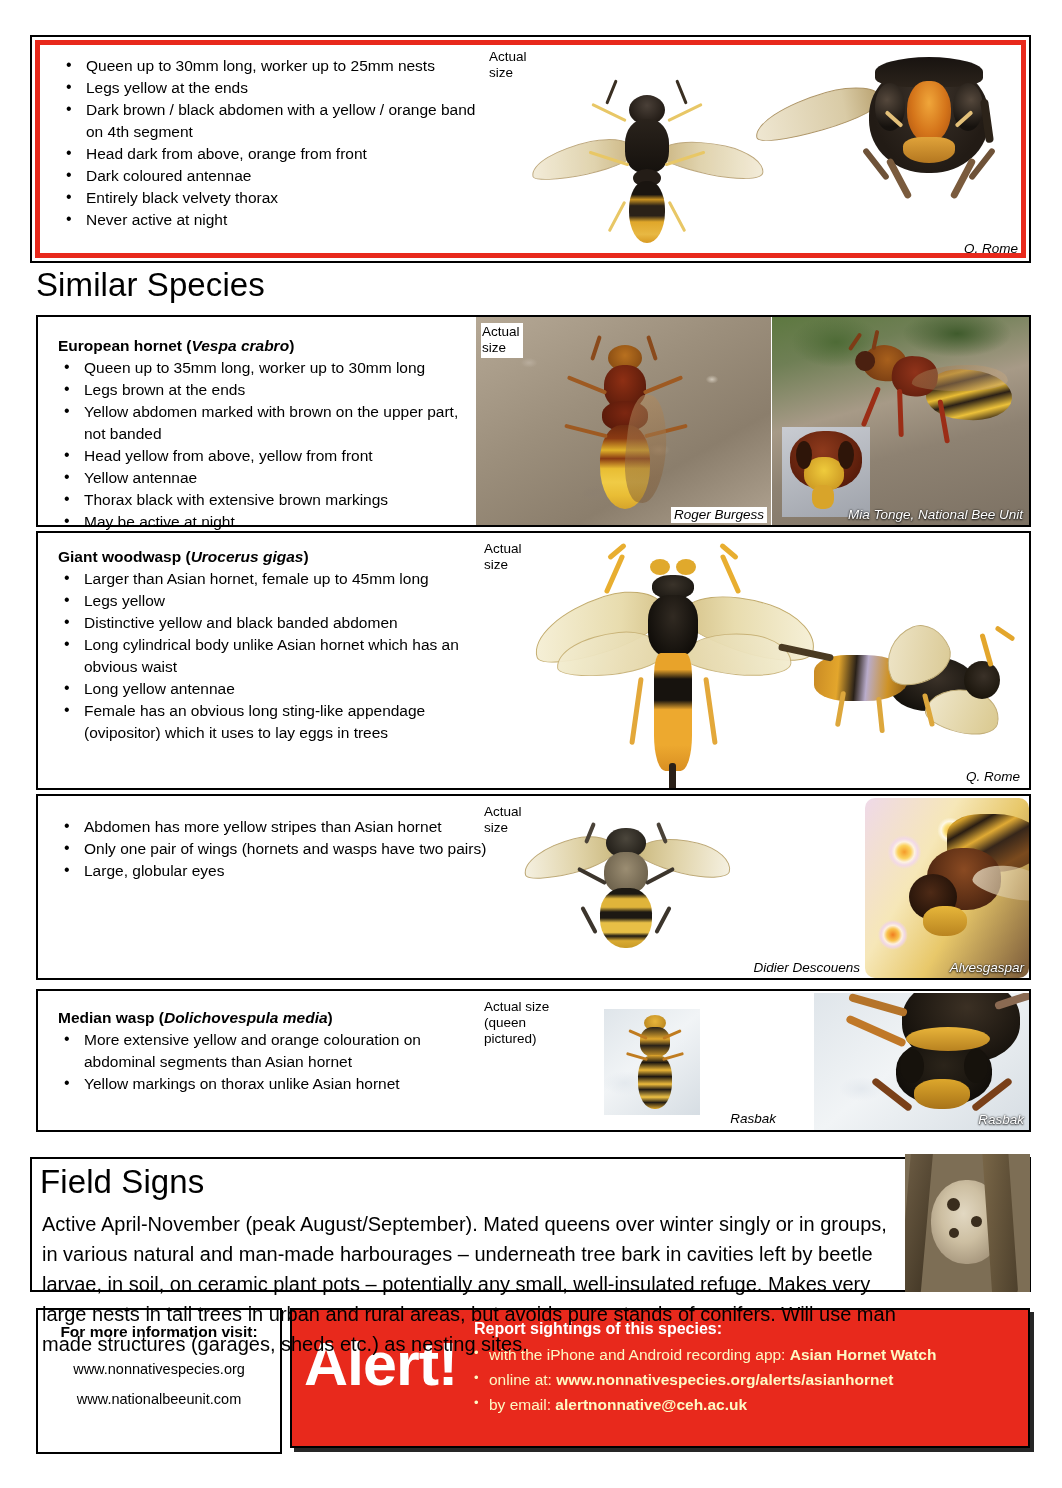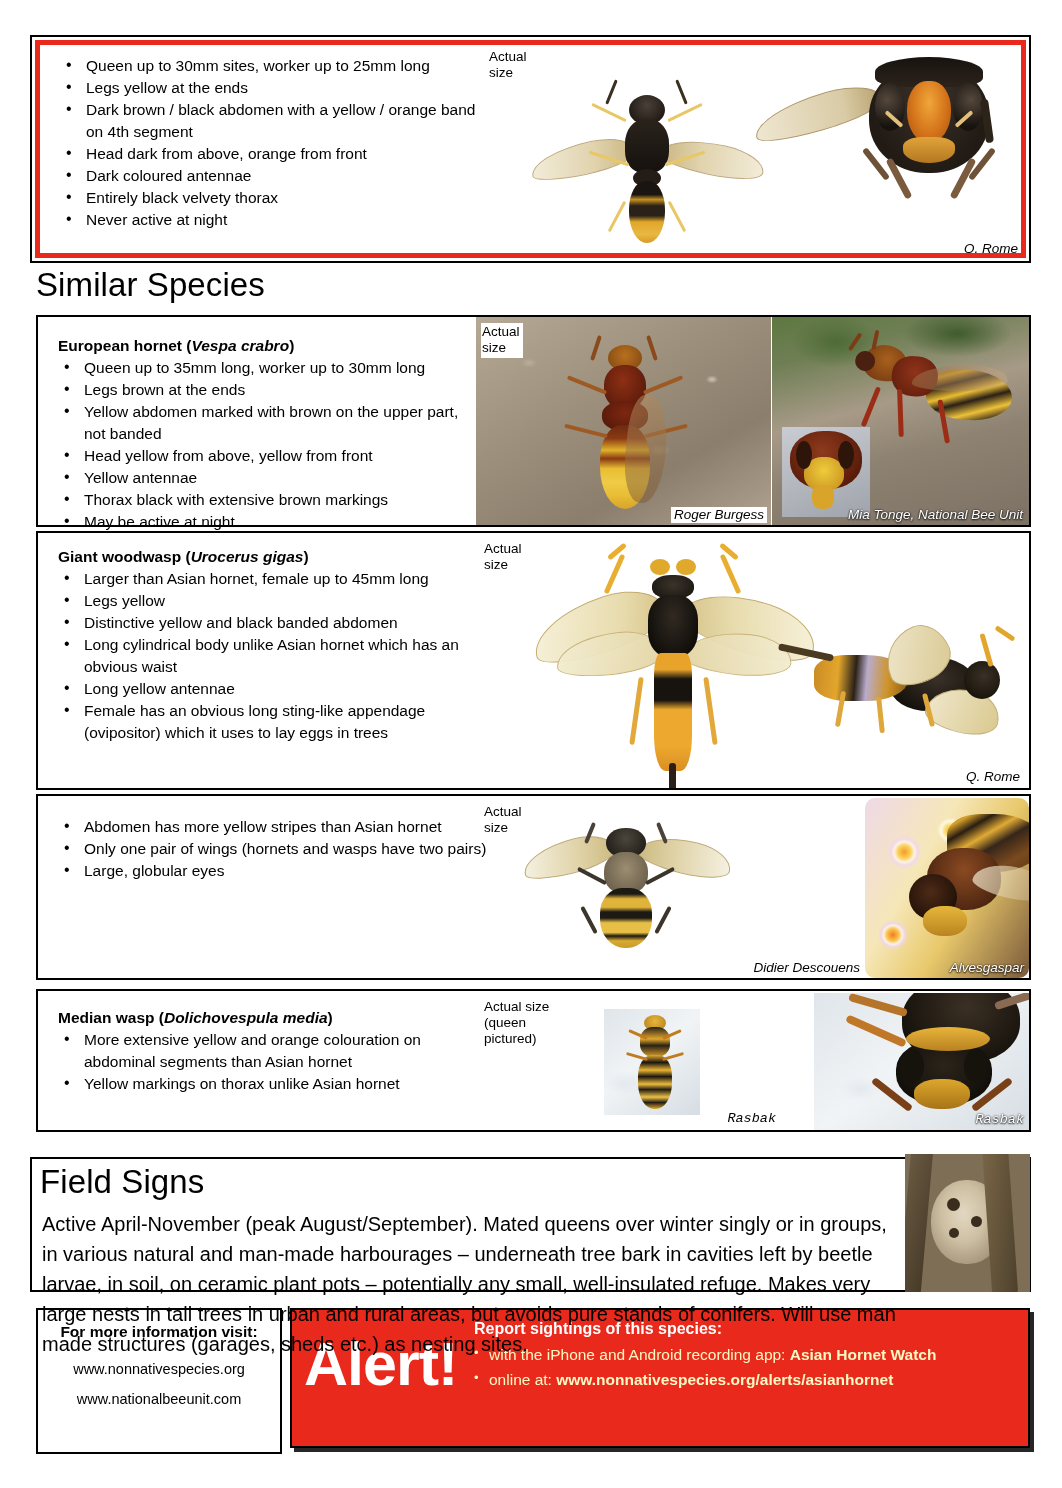--- a/index.html
+++ b/index.html
@@ -159,21 +159,21 @@
       </div>
 
       <div class="credit onwhite" style="bottom:2px;right:6px;">Q. Rome</div>
     </div>
 
     <div class="actual" style="left:456px;top:11px;">Actual
 size</div>
 
     <div class="sp-text" style="left:28px;top:18px;width:430px;">
       <ul class="sp-list">
-        <li>Queen up to 30mm sites, worker up to 25mm long</li>
+        <li>Queen up to 30mm long, worker up to 25mm nests</li>
         <li>Legs yellow at the ends</li>
         <li>Dark brown / black abdomen with a yellow / orange band on 4th segment</li>
         <li>Head dark from above, orange from front</li>
         <li>Dark coloured antennae</li>
         <li>Entirely black velvety thorax</li>
         <li>Never active at night</li>
       </ul>
     </div>
   </div>
 
@@ -361,21 +361,21 @@
     <div class="sp-text" style="left:20px;top:20px;width:458px;">
       <ul class="sp-list">
         <li>Abdomen has more yellow stripes than Asian hornet</li>
         <li>Only one pair of wings (hornets and wasps have two pairs)</li>
         <li>Large, globular eyes</li>
       </ul>
     </div>
   </div>
 
   <div class="box" style="left:36px;top:989px;width:995px;height:143px;">
-    <div class="photos" style="left:440px;top:2px;width:551px;height:137px;background:#fff;font-family:Liberation Mono, monospace;">
+    <div class="photos" style="left:440px;top:2px;width:551px;height:137px;background:#fff;">
       <div class="ph bg-icewhite" style="left:126px;top:16px;width:96px;height:106px;">
         <div class="ins" style="left:22px;top:6px;width:56px;height:96px;">
           <div class="seg" style="left:18px;top:0px;width:22px;height:16px;border-radius:50%;
                background:radial-gradient(circle at 50% 40%,#e8b53a,#b07d1c);"></div>
           <div class="seg" style="left:14px;top:12px;width:30px;height:30px;border-radius:42%;
                background:linear-gradient(180deg,#2a2218,#e0a62c 40%,#2a2218 62%,#d99f28);"></div>
           <div class="seg" style="left:12px;top:40px;width:34px;height:54px;border-radius:40% 40% 48% 48%;
                background:linear-gradient(180deg,#e3a82d 0%,#1d1710 14%,#eab535 28%,#1d1710 40%,#edbb3c 54%,#241d14 64%,#eec245 78%,#241d14 88%,#dfa82c 100%);"></div>
           <div class="seg" style="left:2px;top:18px;width:20px;height:3px;background:#c07c20;transform:rotate(24deg);border-radius:2px;"></div>
           <div class="seg" style="left:36px;top:18px;width:20px;height:3px;background:#c07c20;transform:rotate(-24deg);border-radius:2px;"></div>
@@ -447,16 +447,19 @@
   <div class="alert-box" style="left:290px;top:1308px;width:740px;height:140px;">
     <div class="alert-word">Alert!</div>
     <div class="alert-head">Report sightings of this species:</div>
     <ul class="alert-list">
       <li>
         <span>with the iPhone and Android recording app: </span><b>Asian Hornet Watch</b>
       </li>
       <li>
         <span>online at: </span><b>www.nonnativespecies.org/alerts/asianhornet</b>
       </li>
+      <li>
+        <span>by email: </span><b>alertnonnative@ceh.ac.uk</b>
+      </li>
     </ul>
   </div>
 
 </div>
 
 </body></html>

